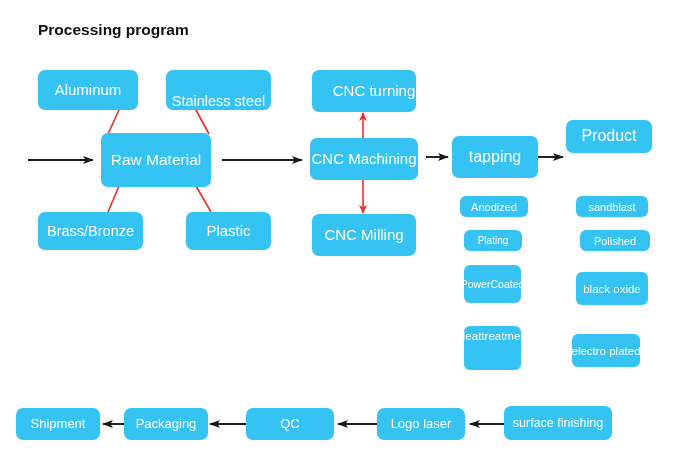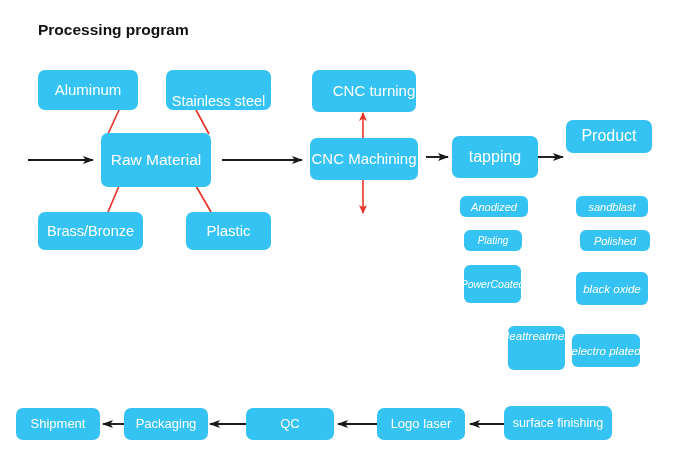--- a/index.html
+++ b/index.html
@@ -36,21 +36,20 @@
     position:absolute;
     background:#35C3F3;
     color:#ffffff;
     border-radius:6px;
     display:flex;
     align-items:center;
     justify-content:center;
     text-align:center;
     box-sizing:border-box;
     white-space:nowrap;
-    font-style:italic;
   }
 
   svg.links{
     position:absolute;left:0;top:0;
     width:680px;height:453px;
     pointer-events:none;
   }
 </style>
 </head>
 <body>
@@ -128,35 +127,38 @@
   </div>
 
   <div class="node" style="left:566px;top:120px;width:86px;height:33px;font-size:16px;">
     <span>Product</span>
   </div>
 
   <div class="node" style="left:312px;top:70px;width:104px;height:42px;font-size:15px;padding-left:20px;">
     <span>CNC turning</span>
   </div>
 
+  <div class="node" style="left:312px;top:214px;width:104px;height:42px;font-size:15px;">
+    <span>CNC  Milling</span>
+  </div>
 
   <div class="chip" style="left:460px;top:196px;width:68px;height:21px;font-size:11px;">
     <span>Anodized</span>
   </div>
 
   <div class="chip" style="left:464px;top:230px;width:58px;height:21px;font-size:10px;">
     <span>Plating</span>
   </div>
 
   <div class="chip two-line" style="left:464px;top:265px;width:57px;height:38px;font-size:10.5px;padding:4px 0;">
     <span>Power</span>
     <span>Coated</span>
   </div>
 
-  <div class="chip two-line overflow" style="left:464px;top:326px;width:57px;height:44px;font-size:11.5px;padding:4px 0;align-items:flex-start;margin-left:44px;">
+  <div class="chip two-line overflow" style="left:464px;top:326px;width:57px;height:44px;font-size:11.5px;padding:4px 0;align-items:flex-start;">
     <span style="padding-left:2px;">Heat</span>
     <span style="white-space:nowrap;">treatment</span>
   </div>
 
   <div class="chip" style="left:576px;top:196px;width:72px;height:21px;font-size:11px;">
     <span>sandblast</span>
   </div>
 
   <div class="chip" style="left:580px;top:230px;width:70px;height:21px;font-size:11px;">
     <span>Polished</span>

